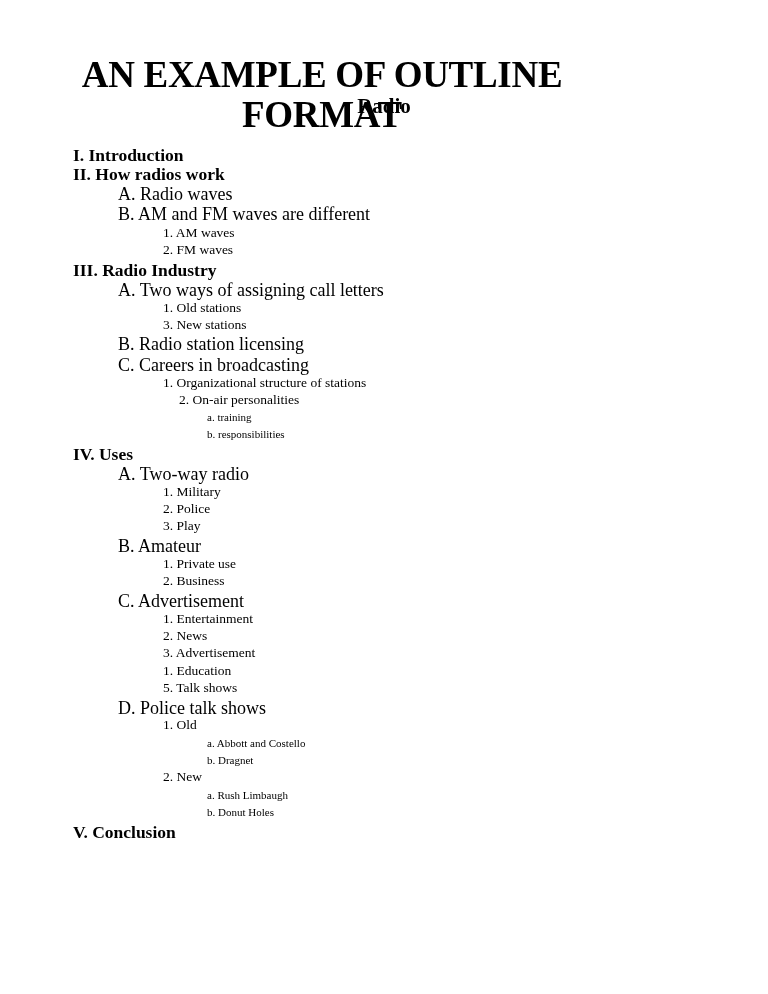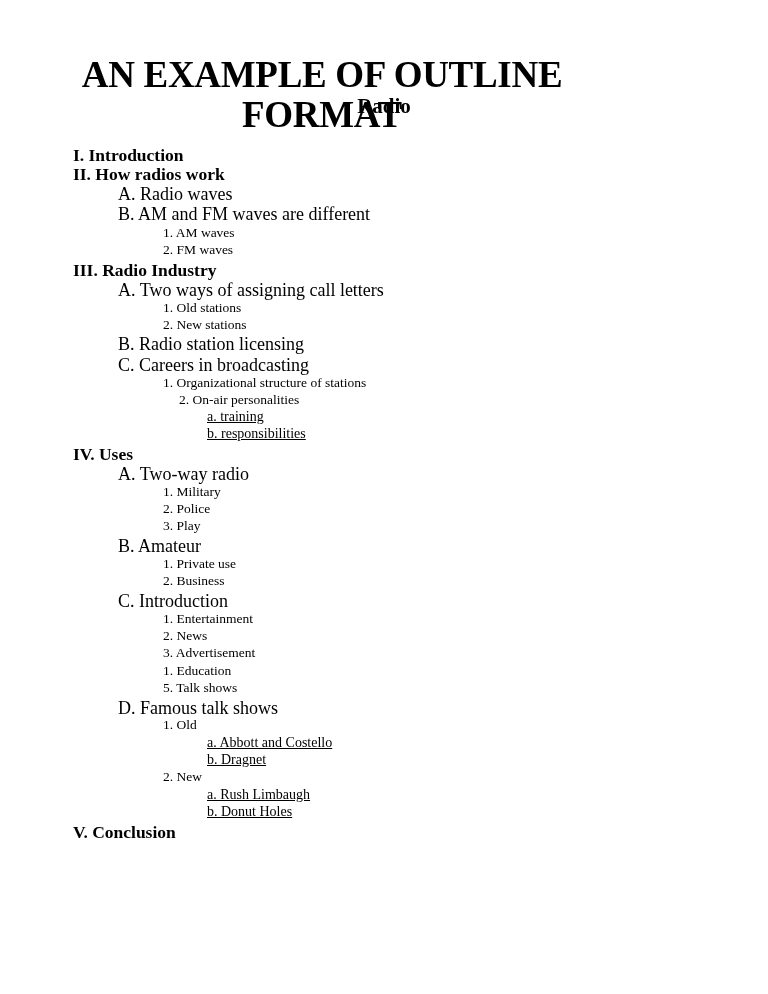--- a/index.html
+++ b/index.html
@@ -6,60 +6,60 @@
   body { width:768px; height:994px; position:relative; overflow:hidden;
          font-family:"Liberation Serif", "DejaVu Serif", serif; color:#000; }
   .title { position:absolute; left:0; width:644px; top:55px; text-align:center;
            font-weight:bold; font-size:37px; line-height:40px; letter-spacing:-0.3px; }
   .subtitle { position:absolute; left:0; width:768px; top:94px; text-align:center;
               font-weight:bold; font-size:21px; line-height:24px; }
   .line { position:absolute; white-space:nowrap; }
   .l1 { left:73px; font-weight:bold; font-size:17.5px; line-height:20px; }
   .l2 { left:118px; font-size:18px; line-height:20px; }
   .l3 { left:163px; font-size:13.5px; line-height:16px; }
-  .l4 { left:207px; font-size:14px; line-height:16px;text-decoration:underline; }
+  .l4 { left:207px; font-size:11px; line-height:16px; }
 </style>
 </head>
 <body>
 
 <div>
   <div class="title">AN EXAMPLE OF OUTLINE FORMAT</div>
   <div class="subtitle">Radio</div>
   <div id="outline">
       <div class="line l1" style="top: 145px;">I. Introduction</div>
       <div class="line l1" style="top: 164px;">II. How radios work</div>
       <div class="line l2" style="top: 184px;">A. Radio waves</div>
       <div class="line l2" style="top: 204px;">B. AM and FM waves are different</div>
       <div class="line l3" style="top: 225px;">1. AM waves</div>
       <div class="line l3" style="top: 242px;">2. FM waves</div>
       <div class="line l1" style="top: 260px;">III. Radio Industry</div>
       <div class="line l2" style="top: 280px; text-align: center;">A. Two ways of assigning call letters</div>
       <div class="line l3" style="top: 300px;">1. Old stations</div>
-      <div class="line l3" style="top: 317px;">2. New stations</div>
+      <div class="line l3" style="top: 317px;">3. New stations</div>
       <div class="line l2" style="top: 334px;">B. Radio station licensing</div>
       <div class="line l2" style="top: 355px;">C. Careers in broadcasting</div>
       <div class="line l3" style="top: 375px;">1. Organizational structure of stations</div>
       <div class="line l3" style="top: 392px; margin-left: 16px;">2. On-air personalities</div>
       <div class="line l4" style="top: 409px;">a. training</div>
       <div class="line l4" style="top: 426px; text-align: right;">b. responsibilities</div>
       <div class="line l1" style="top: 444px;">IV. Uses</div>
       <div class="line l2" style="top: 464px;">A. Two-way radio</div>
       <div class="line l3" style="top: 484px;">1. Military</div>
       <div class="line l3" style="top: 501px;">2. Police</div>
       <div class="line l3" style="top: 518px;">3. Play</div>
       <div class="line l2" style="top: 536px;">B. Amateur</div>
       <div class="line l3" style="top: 556px;">1. Private use</div>
       <div class="line l3" style="top: 573px;">2. Business</div>
-      <div class="line l2" style="top: 591px;">C. Introduction</div>
+      <div class="line l2" style="top: 591px;">C. Advertisement</div>
       <div class="line l3" style="top: 611px;">1. Entertainment</div>
       <div class="line l3" style="top: 628px;">2. News</div>
       <div class="line l3" style="top: 645px;">3. Advertisement</div>
       <div class="line l3" style="top: 663px;">1. Education</div>
       <div class="line l3" style="top: 680px;">5. Talk shows</div>
-      <div class="line l2" style="top: 698px;">D. Famous talk shows</div>
+      <div class="line l2" style="top: 698px;">D. Police talk shows</div>
       <div class="line l3" style="top: 717px;">1. Old</div>
       <div class="line l4" style="top: 735px;">a. Abbott and Costello</div>
       <div class="line l4" style="top: 752px;">b. Dragnet</div>
       <div class="line l3" style="top: 769px;">2. New</div>
       <div class="line l4" style="top: 787px;">a. Rush Limbaugh</div>
       <div class="line l4" style="top: 804px;">b. Donut Holes</div>
       <div class="line l1" style="top: 822px;">V. Conclusion</div>
     </div>
 </div>
 

